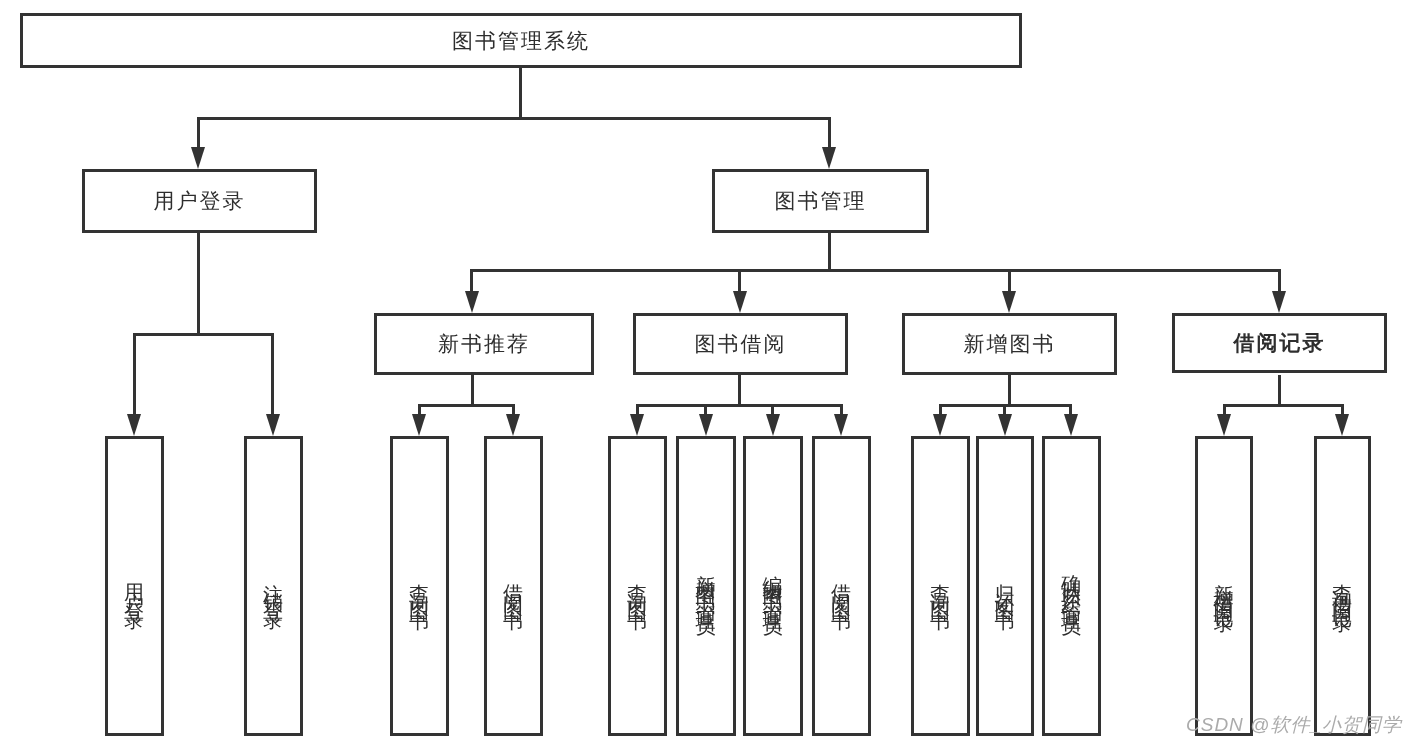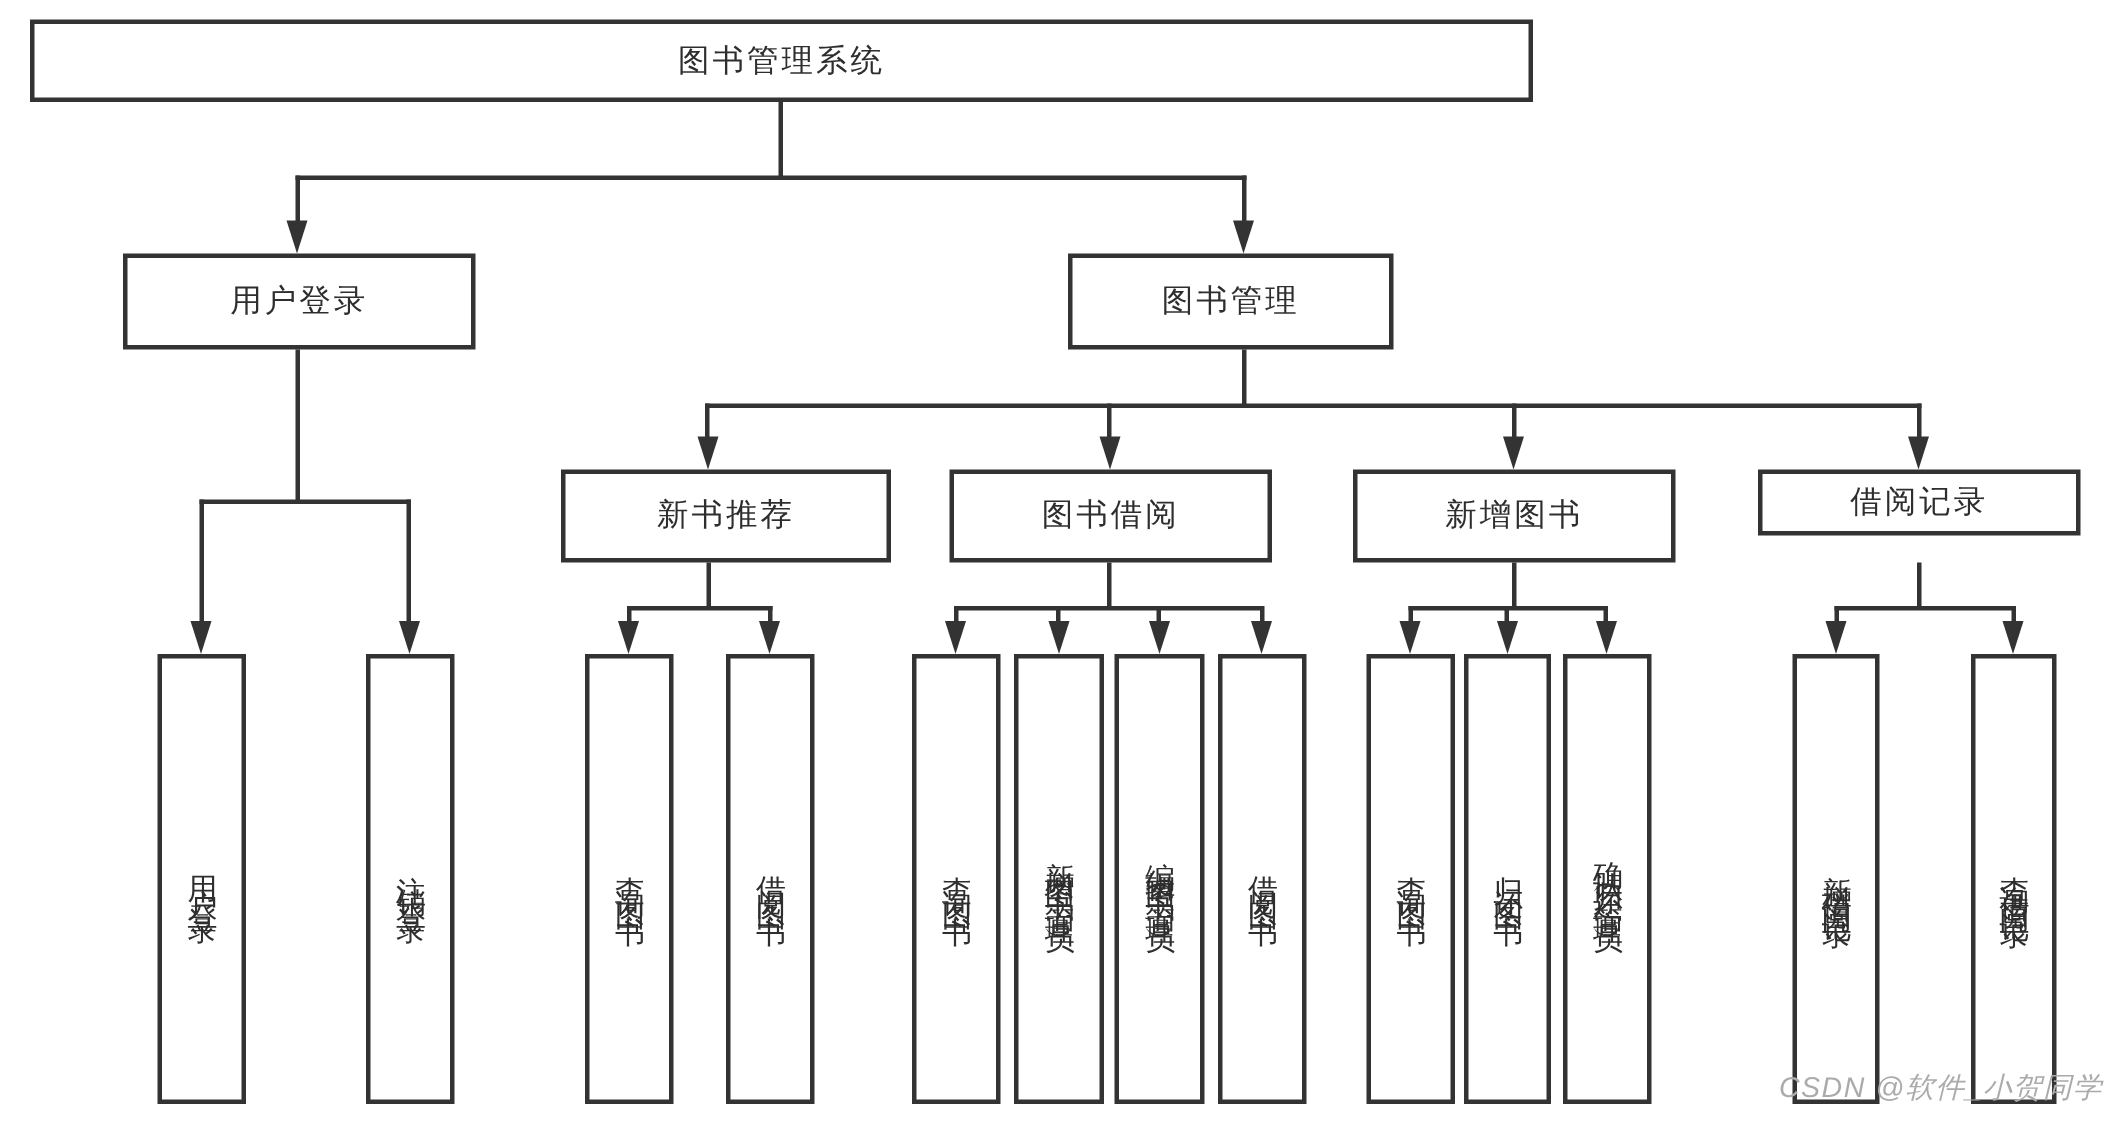--- a/index.html
+++ b/index.html
@@ -68,21 +68,21 @@
   <div class="vl" style="left:738px;top:269px;height:24px;"></div>
   <div class="ar" style="left:733px;top:291px;"></div>
   <div class="vl" style="left:1008px;top:269px;height:24px;"></div>
   <div class="ar" style="left:1002px;top:291px;"></div>
   <div class="vl" style="left:1278px;top:269px;height:24px;"></div>
   <div class="ar" style="left:1272px;top:291px;"></div>
 
   <div class="box" style="left:374px;top:313px;width:220px;height:62px;">新书推荐</div>
   <div class="box" style="left:633px;top:313px;width:215px;height:62px;">图书借阅</div>
   <div class="box" style="left:902px;top:313px;width:215px;height:62px;">新增图书</div>
-  <div class="box" style="left:1172px;top:313px;width:215px;height:44px;">借阅记录</div>
+  <div class="box" style="left:1172px;top:313px;width:215px;height:60px;font-weight:bold;">借阅记录</div>
 
   <div class="vl" style="left:471px;top:375px;height:31px;"></div>
   <div class="hl" style="left:418px;top:404px;width:97px;"></div>
   <div class="vl" style="left:418px;top:404px;height:13px;"></div>
   <div class="ar" style="left:412px;top:414px;"></div>
   <div class="vl" style="left:512px;top:404px;height:13px;"></div>
   <div class="ar" style="left:506px;top:414px;"></div>
 
   <div class="vl" style="left:738px;top:375px;height:31px;"></div>
   <div class="hl" style="left:636px;top:404px;width:206px;"></div>

